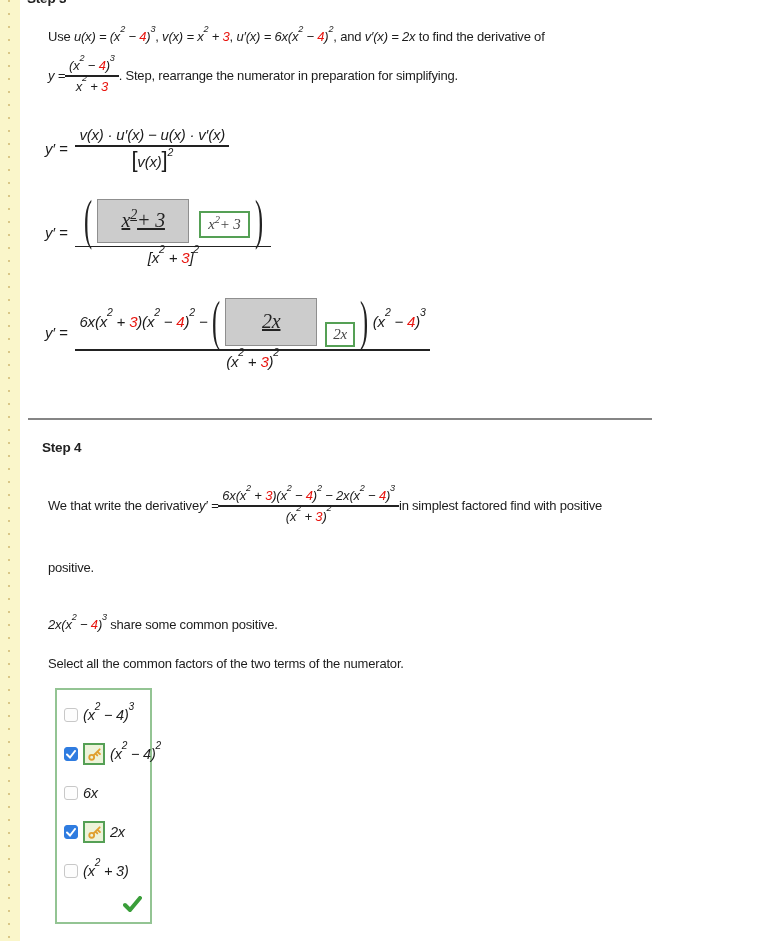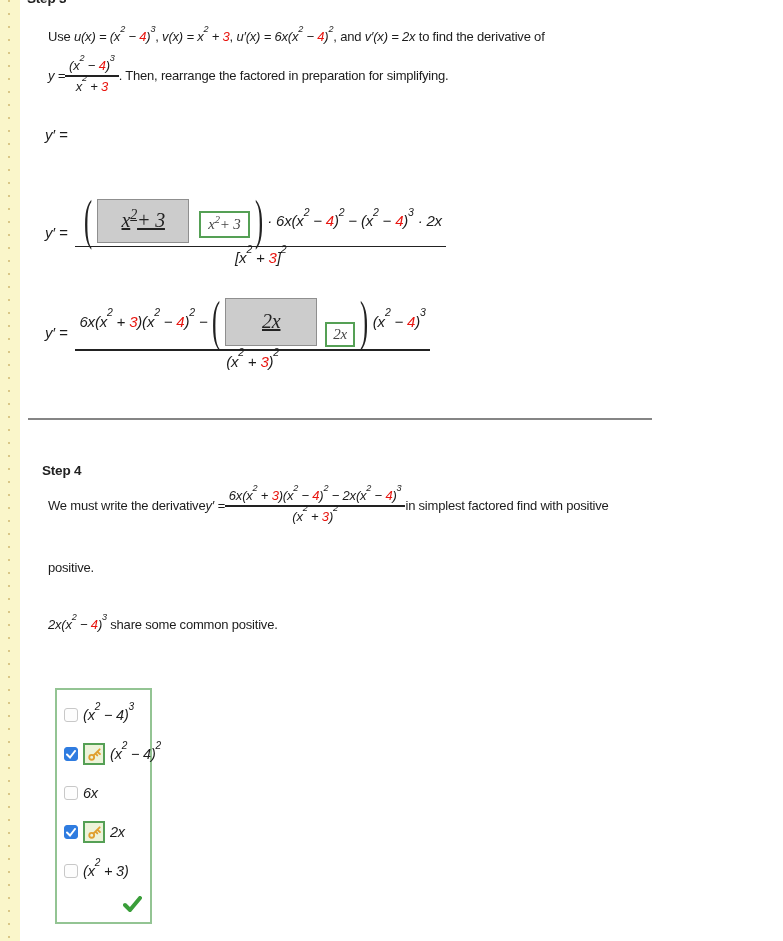--- a/index.html
+++ b/index.html
@@ -58,36 +58,40 @@
 
   <div class="para" style="left:48px;top:29px;"><span class="">Use </span><span class="m">u(x) = (x<sup>2</sup> − <span class="red">4</span>)<sup>3</sup></span><span class="">, </span><span class="m">v(x) = x<sup>2</sup> + <span class="red">3</span></span><span class="">, </span><span class="m">u′(x) = 6x(x<sup>2</sup> − <span class="red">4</span>)<sup>2</sup></span><span class="">, and </span><span class="m">v′(x) = 2x</span><span class=""> to find the derivative of</span></div>
 
   <div class="para inline-row" style="left:48px;top:58px;">
     <span class="m">y = </span>
     <span class="frac m">
       <span class="num">(x<sup>2</sup> − <span class="red">4</span>)<sup>3</sup></span>
       <span class="bar"></span>
       <span class="den">x<sup>2</sup> + <span class="red">3</span></span>
     </span>
-    <span>. Then, rearrange the factored in preparation for simplifying.</span>
+    <span>. Step, rearrange the numerator in preparation for simplifying.</span>
   </div>
 
   <div class="formula" style="left:45px;top:126px;">
     <span class="lhs">y′ =</span>
+    <span class="frac">
+      <span class="num">v(x) · u′(x) − u(x) · v′(x)</span>
+      <span class="bar"></span>
+      <span class="den"><span class="bbr">[</span><span>v(x)</span><span class="bbr">]</span><sup>2</sup></span>
+    </span>
   </div>
 
   <div class="formula" style="left:45px;top:198px;">
     <span class="lhs">y′ =</span>
     <span class="frac">
       <span class="num inline-row">
         <span class="bigparen">(</span>
         <span class="answer-box">x<sup>2</sup> + 3</span>
         <span class="key-box" style="margin-top:8px;text-align:right;">x<sup>2</sup> + 3</span>
         <span class="bigparen">)</span>
-        <span> · 6x(x<sup>2</sup> − <span class="red">4</span>)<sup>2</sup> − (x<sup>2</sup> − <span class="red">4</span>)<sup>3</sup> · 2x</span>
       </span>
       <span class="bar"></span>
       <span class="den">[x<sup>2</sup> + <span class="red">3</span>]<sup>2</sup></span>
     </span>
   </div>
 
   <div class="formula" style="left:45px;top:296px;">
     <span class="lhs">y′ =</span>
     <span class="frac">
       <span class="num inline-row">
@@ -98,36 +102,37 @@
         <span class="bigparen">)</span>
         <span>(x<sup>2</sup> − <span class="red">4</span>)<sup>3</sup></span>
       </span>
       <span class="bar"></span>
       <span class="den">(x<sup>2</sup> + <span class="red">3</span>)<sup>2</sup></span>
     </span>
   </div>
 
   <div class="divider" style="left:28px;top:418px;width:625px;"></div>
 
-  <div class="step-head" style="left:42px;top:463px;">Step 4</div>
+  <div class="step-head" style="left:42px;top:440px;">Step 4</div>
 
   <div class="para inline-row" style="left:48px;top:488px;">
-    <span>We must write the derivative </span>
+    <span>We that write the derivative </span>
     <span class="m">y′ = </span>
     <span class="frac m">
       <span class="num">6x(x<sup>2</sup> + <span class="red">3</span>)(x<sup>2</sup> − <span class="red">4</span>)<sup>2</sup> − 2x(x<sup>2</sup> − <span class="red">4</span>)<sup>3</sup></span>
       <span class="bar"></span>
       <span class="den">(x<sup>2</sup> + <span class="red">3</span>)<sup>2</sup></span>
     </span>
     <span> in simplest factored find with positive</span>
   </div>
   <div class="para" style="left:48px;top:560px;">positive.</div>
 
   <div class="para" style="left:48px;top:617px;"><span class="m">2x(x<sup>2</sup> − <span class="red">4</span>)<sup>3</sup></span><span class=""> share some common positive.</span></div>
 
+  <div class="para" style="left:48px;top:656px;">Select all the common factors of the two terms of the numerator.</div>
 
   <div class="options-panel" style="left:55px;top:688px;width:97px;height:236px;">
     <div style="display:flex;flex-direction:column;gap:17px;">
         <div class="opt-row">
           <span class="cb "></span>
           <span class="opt-label">(x<sup>2</sup> − 4)<sup>3</sup></span>
         </div>
         <div class="opt-row">
           <span class="cb checked">
             <svg width="10" height="9" viewBox="0 0 10 9">

